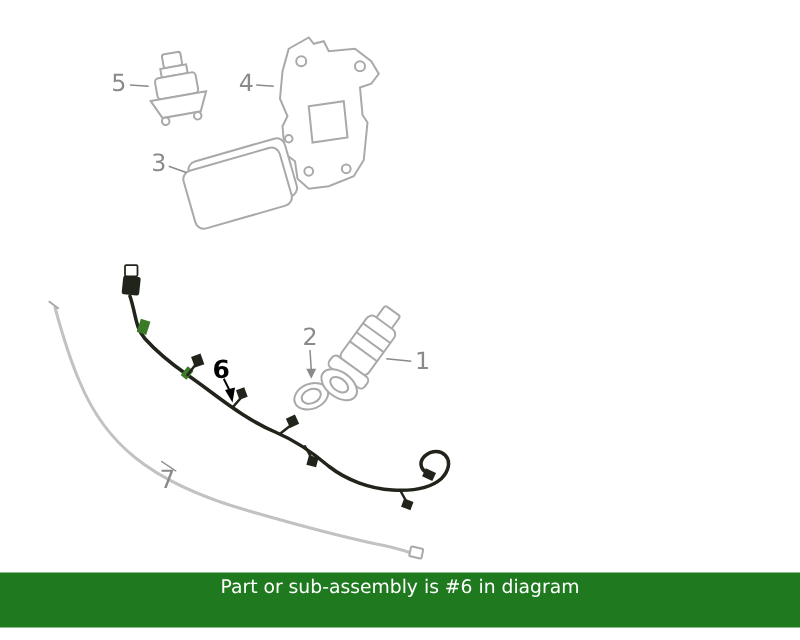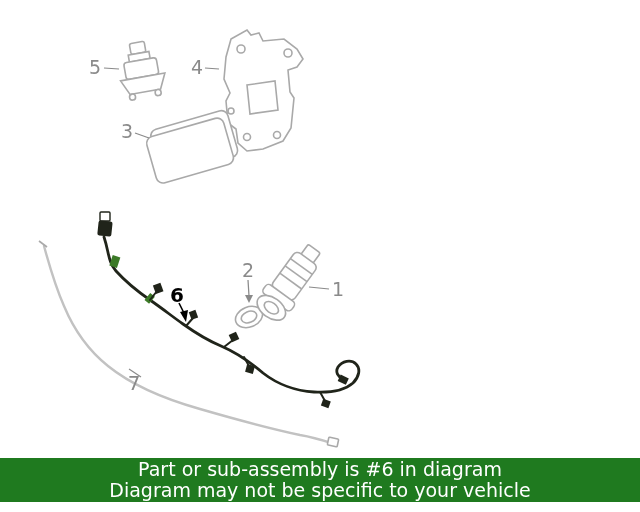--- a/index.html
+++ b/index.html
@@ -25,21 +25,21 @@
 
   .callout{
     position:absolute;transform:translate(-50%,-50%);
     font-size:19px;color:var(--callout-gray,#8a8a8a);user-select:none;
   }
   .callout.highlight{color:#000;font-weight:bold;font-size:20px;}
 
   .banner{
     position:absolute;left:0;top:458px;width:640px;height:44px;
     background:var(--banner-bg,#1f7a1f);color:var(--banner-text,#ffffff);
-    text-align:center;font-size:19px;line-height:21px;
+    text-align:center;font-size:15px;line-height:21px;
     padding-top:1px;box-sizing:border-box;
   }
 </style>
 </head>
 <body>
 
 <div class="stage">
 
   <svg width="640" height="458" viewBox="0 0 640 458">
 
@@ -125,16 +125,15 @@
   <span class="callout" style="left:338px;top:289px">1</span>
   <span class="callout" style="left:248px;top:270px">2</span>
   <span class="callout" style="left:127px;top:131px">3</span>
   <span class="callout" style="left:197px;top:67px">4</span>
   <span class="callout" style="left:95px;top:67px">5</span>
   <span class="callout highlight" style="left:177px;top:295px">6</span>
   <span class="callout" style="left:134px;top:383px;font-size:20px">7</span>
 
   <div class="banner">
     <div>Part or sub-assembly is #6 in diagram</div>
-    <div>Diagram may not be specific to your vehicle</div>
   </div>
 
 </div>
 
 </body></html>

